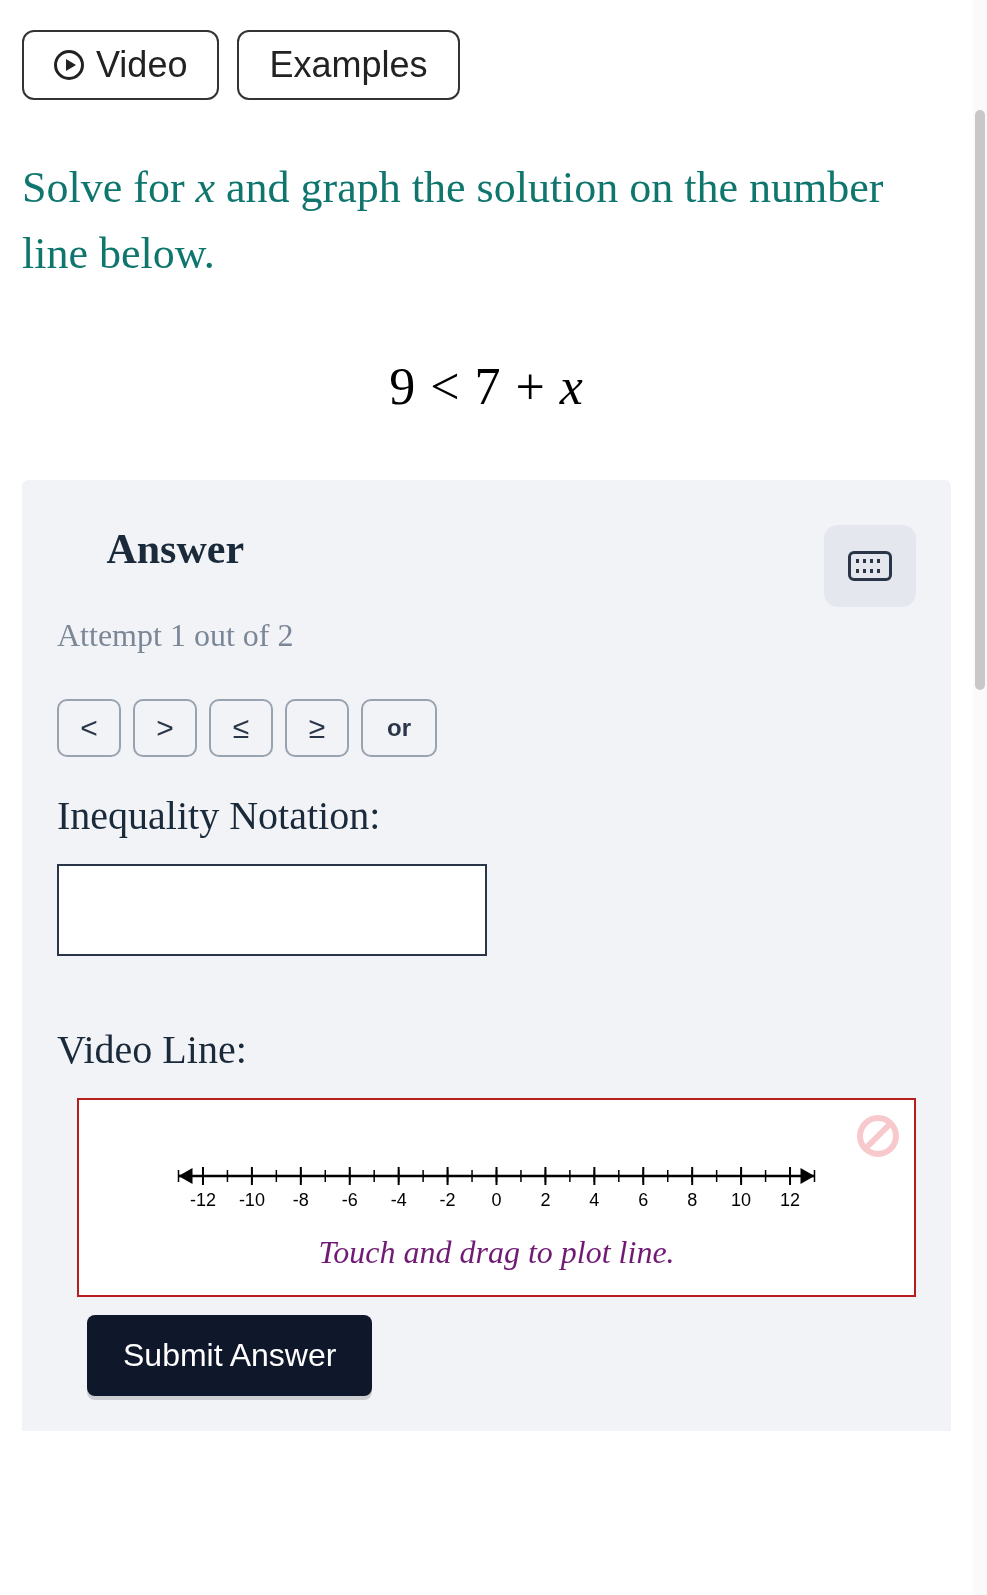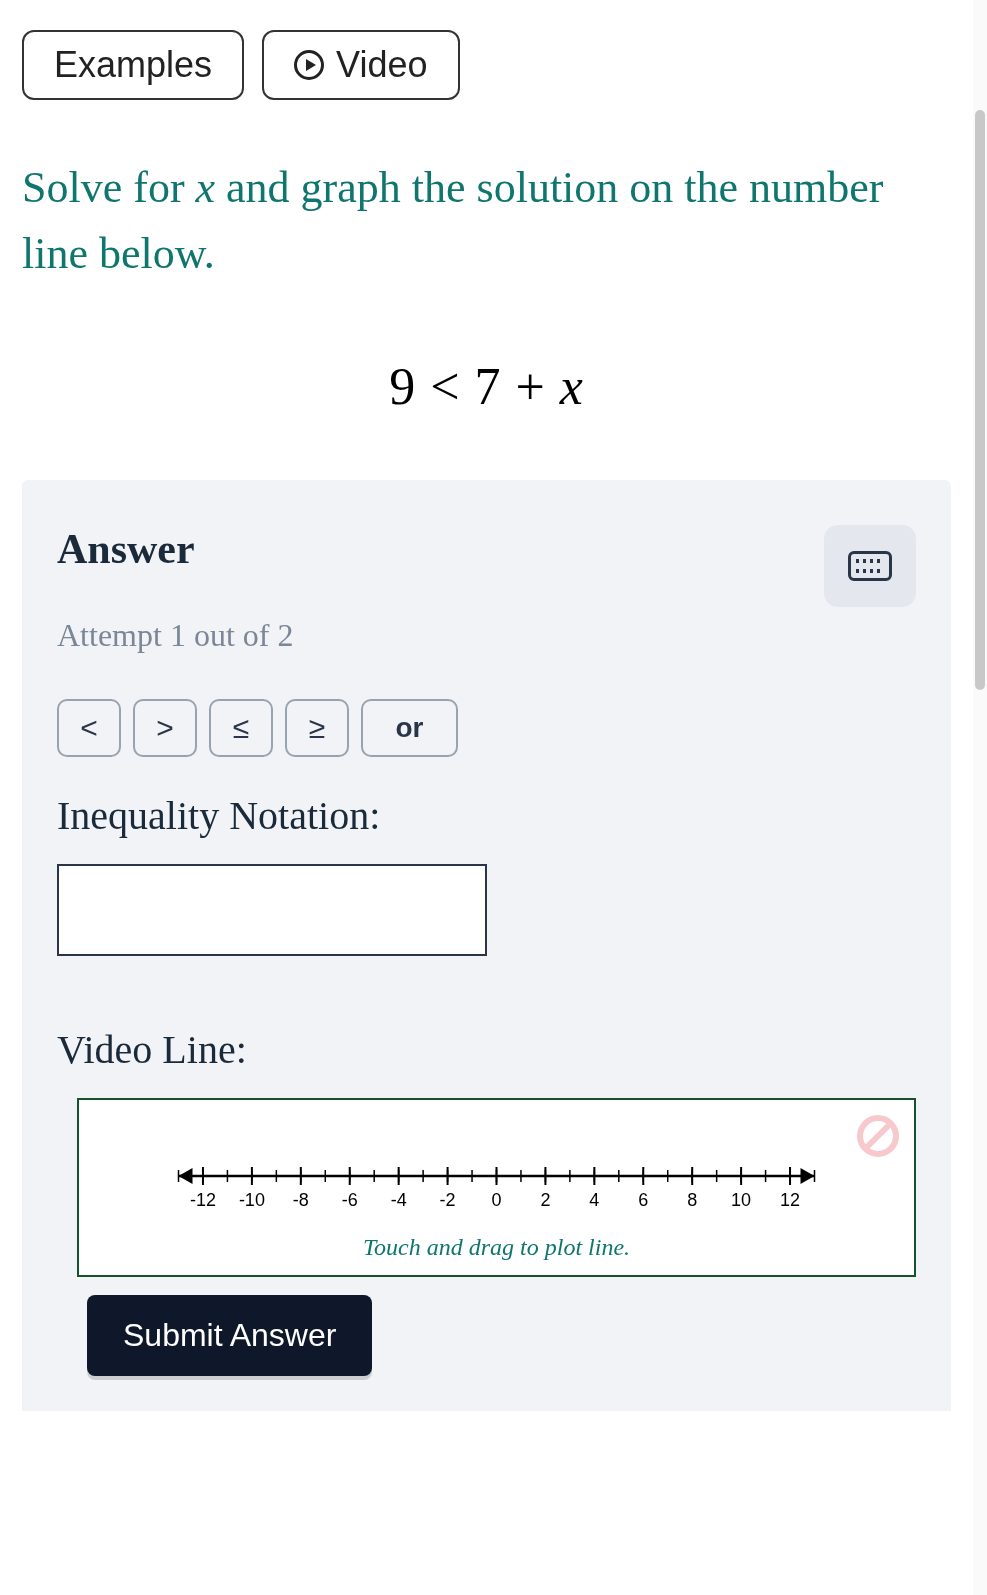--- a/index.html
+++ b/index.html
@@ -99,20 +99,21 @@
   .answer-panel {
     background: #f1f3f7;
     border-radius: 6px 6px 0 0;
     padding: 45px 35px 35px 35px;
     position: relative;
   }
   .answer-head {
     display: flex;
     justify-content: space-between;
     align-items: flex-start;
+    text-align: center;
   }
   .answer-title {
     font-size: 42px;
     font-weight: bold;
     color: #1a2a3a;
     margin-bottom: 18px;
   }
   .attempt {
     font-size: 32px;
     color: #7b8696;
@@ -163,64 +164,64 @@
     background: #f1f3f7;
     font-size: 30px;
     color: #2a3648;
     display: flex;
     align-items: center;
     justify-content: center;
     cursor: pointer;
     font-family: Arial, sans-serif;
   }
   .op-btn.or-btn {
-    width: 97px;
+    width: 76px;
     font-weight: bold;
-    font-size: 28px;
+    font-size: 24px;
   }
   .section-label {
     font-size: 40px;
     color: #1a2a3a;
     margin-bottom: 25px;
   }
   .ineq-input {
     width: 430px;
     height: 92px;
     border: 2px solid #2a3648;
     background: #fff;
     font-size: 32px;
     padding: 0 12px;
     margin-bottom: 70px;
   }
   .numline-wrap {
-    border: 2px solid #14532d;
+    border: 2px solid #b91c1c;
     background: #fff;
-    padding: 20px 18px 14px 18px;
+    padding: 20px 18px 24px 18px;
     position: relative;
     margin-left: 20px;
     margin-bottom: 18px;
   }
   .clear-icon {
     position: absolute;
     top: 14px;
     right: 14px;
     width: 44px;
     height: 44px;
     border-radius: 50%;
     display: flex;
     align-items: center;
     justify-content: center;
     cursor: pointer;
   }
   .clear-icon svg { width: 44px; height: 44px; }
   .numline-svg { width: 100%; height: 80px; margin-top: 26px; }
   .numline-hint {
     text-align: center;
-    font-size: 24px;
-    color: #0f766e;
+    font-size: 32px;
+    color: #701a75;
     font-style: italic;
     margin-top: 4px;
   }
   .submit-btn {
     margin-left: 30px;
     background: #0f172a;
     color: #fff;
     border: none;
     border-radius: 8px;
     font-size: 32px;
@@ -231,25 +232,25 @@
   }
 </style>
 </head>
 <body>
 
 <div class="content">
 
   <div class="header-row">
     <div class="header-buttons">
       <button class="hbtn">
-        <span>Examples</span>
+        <span class="play-icon"></span>
+        <span>Video</span>
       </button>
       <button class="hbtn">
-        <span class="play-icon"></span>
-        <span>Video</span>
+        <span>Examples</span>
       </button>
     </div>
   </div>
 
   <div class="prompt">
     <span>Solve for </span><span class="math-x">x</span><span> and graph the solution on the number line below.</span>
   </div>
 
   <div class="equation">
     <span>9</span>

